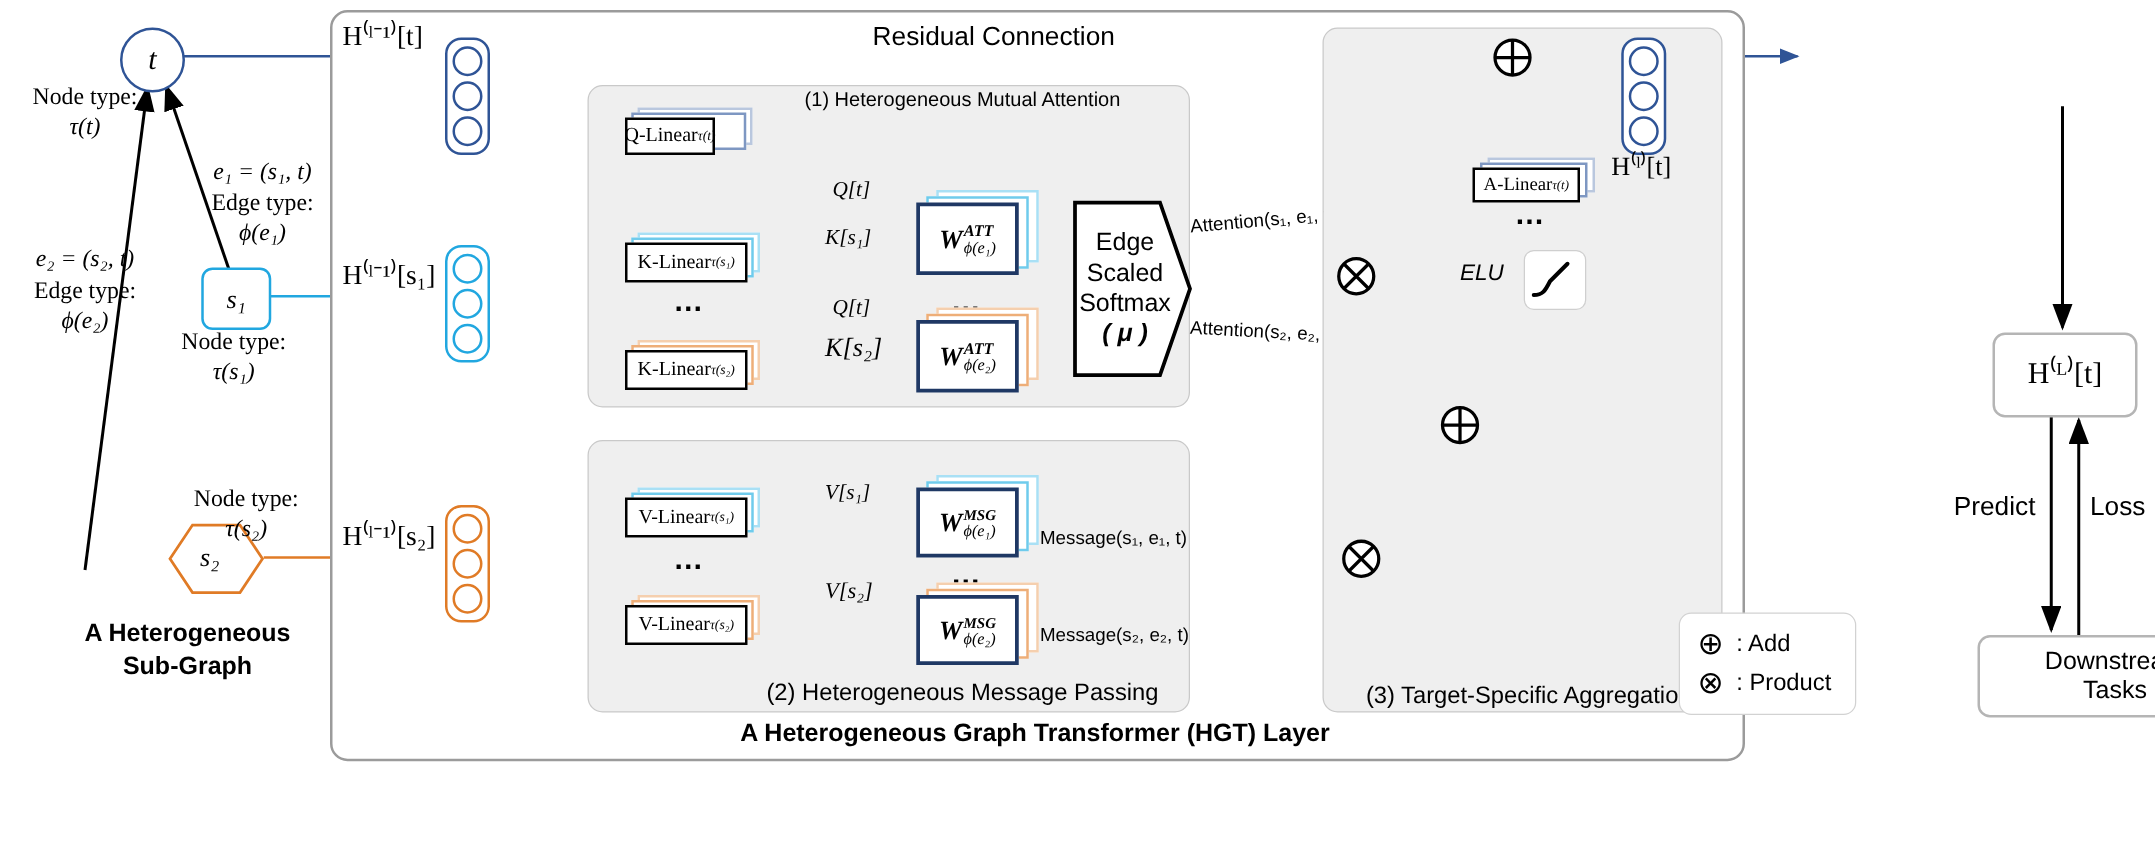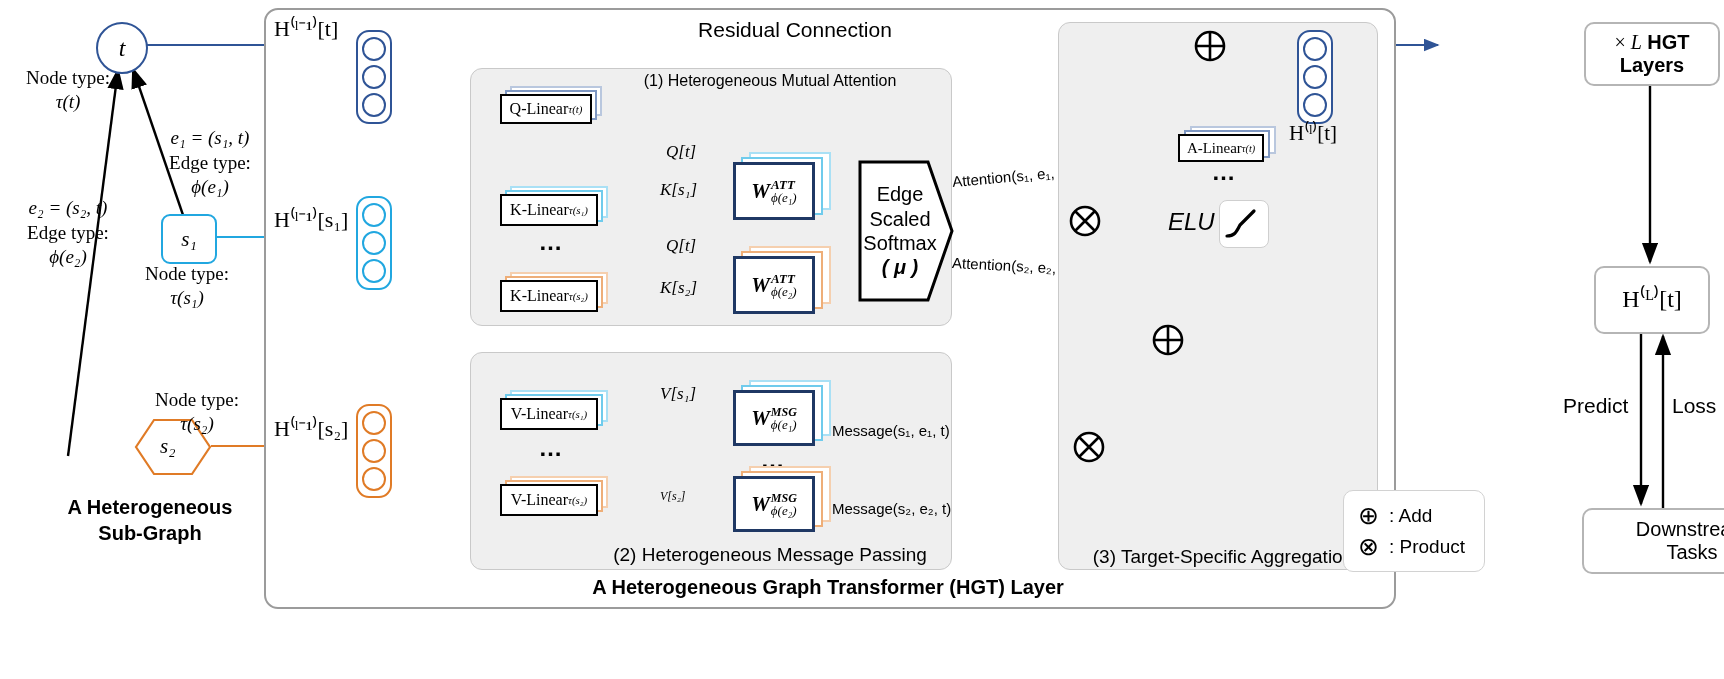--- a/index.html
+++ b/index.html
@@ -237,21 +237,21 @@
   </div>
 
   <div class="abs sans ctr" style="left:600px;top:18px;width:390px;font-size:21px;">Residual Connection</div>
 
   <div class="abs subpanel" style="left:470px;top:68px;width:480px;height:256px;"></div>
   <div class="abs sans ctr" style="left:600px;top:72px;width:340px;font-size:16px;">(1) Heterogeneous Mutual Attention</div>
 
   <div class="stack" style="left:500px;top:86px;">
     <div class="sh blue" style="left:10px;top:0px;width:92px;height:30px;"></div>
     <div class="sh blue2" style="left:5px;top:4px;width:92px;height:30px;"></div>
-    <div class="front blue" style="left:0px;top:8px;width:92px;height:30px;font-size:16px;">
+    <div class="front blue" style="left:0px;top:8px;width:72px;height:30px;font-size:16px;">
       <span>Q-Linear</span>
         <sub class="it">τ(t)</sub>
     </div>
   </div>
 
   <div class="stack" style="left:500px;top:186px;">
     <div class="sh cyan" style="left:10px;top:0px;width:98px;height:32px;"></div>
     <div class="sh cyan2" style="left:5px;top:4px;width:98px;height:32px;"></div>
     <div class="front cyan" style="left:0px;top:8px;width:98px;height:32px;font-size:16px;">
       <span>K-Linear</span>
@@ -266,21 +266,21 @@
     <div class="sh orange2" style="left:5px;top:4px;width:98px;height:32px;"></div>
     <div class="front orange" style="left:0px;top:8px;width:98px;height:32px;font-size:16px;">
       <span>K-Linear</span>
         <sub class="it">τ(s₂)</sub>
     </div>
   </div>
 
   <div class="abs serif it" style="left:666px;top:142px;font-size:17px;">Q[t]</div>
   <div class="abs serif it" style="left:660px;top:180px;font-size:17px;">K[s₁]</div>
   <div class="abs serif it" style="left:666px;top:236px;font-size:17px;">Q[t]</div>
-  <div class="abs serif it" style="left:660px;top:266px;font-size:17px;margin-top:12px;">K[s₂]</div>
+  <div class="abs serif it" style="left:660px;top:266px;font-size:21px;">K[s₂]</div>
 
   <div class="stack wbox" style="left:733px;top:152px;">
     <div class="sh cyan" style="left:16px;top:0px;width:82px;height:58px;"></div>
     <div class="sh cyan2" style="left:8px;top:5px;width:82px;height:58px;"></div>
     <div class="front" style="left:0px;top:10px;width:82px;height:58px;">
       <span style="font-size:21px;font-weight:bold;font-style:italic;">W</span>
       <span style="display:inline-block;line-height:1;margin-left:1px;">
         <sup style="display:block;font-size:13px;font-style:italic;font-weight:bold;">ATT</sup>
         <sub style="display:block;font-size:13px;font-style:italic;">ϕ(e₁)</sub>
       </span>
@@ -331,21 +331,21 @@
   <div class="stack" style="left:500px;top:476px;">
     <div class="sh orange" style="left:10px;top:0px;width:98px;height:32px;"></div>
     <div class="sh orange2" style="left:5px;top:4px;width:98px;height:32px;"></div>
     <div class="front orange" style="left:0px;top:8px;width:98px;height:32px;font-size:16px;">
       <span>V-Linear</span>
         <sub class="it">τ(s₂)</sub>
     </div>
   </div>
 
   <div class="abs serif it" style="left:660px;top:384px;font-size:17px;">V[s₁]</div>
-  <div class="abs serif it" style="left:660px;top:489px;font-size:12px;font-style:italic;">V[s₂]</div>
+  <div class="abs serif it" style="left:660px;top:462px;font-size:18px;font-style:italic;">V[s₂]</div>
 
   <div class="stack wbox" style="left:733px;top:380px;">
     <div class="sh cyan" style="left:16px;top:0px;width:82px;height:56px;"></div>
     <div class="sh cyan2" style="left:8px;top:5px;width:82px;height:56px;"></div>
     <div class="front" style="left:0px;top:10px;width:82px;height:56px;">
       <span style="font-size:21px;font-weight:bold;font-style:italic;">W</span>
       <span style="display:inline-block;line-height:1;margin-left:1px;">
         <sup style="display:block;font-size:12px;font-style:italic;font-weight:bold;">MSG</sup>
         <sub style="display:block;font-size:13px;font-style:italic;">ϕ(e₁)</sub>
       </span>
@@ -381,21 +381,21 @@
     <div class="sh blue" style="left:12px;top:0px;width:86px;height:28px;"></div>
     <div class="sh blue2" style="left:6px;top:4px;width:86px;height:28px;"></div>
     <div class="front blue" style="left:0px;top:8px;width:86px;height:28px;font-size:15px;">
       <span>A-Linear</span>
         <sub class="it">τ(t)</sub>
     </div>
   </div>
 
   <div class="abs sans ctr" style="left:1182px;top:158px;width:86px;font-size:24px;font-weight:bold;letter-spacing:3px;">…</div>
 
-  <div class="abs sans it" style="left:1168px;top:208px;font-size:24px;">ELU</div>
+  <div class="abs sans it" style="left:1168px;top:208px;font-size:18px;">ELU</div>
   <div class="elu-box" style="left:1219px;top:200px;width:48px;height:46px;">
     <svg width="48" height="46" viewBox="0 0 48 46">
       <path d="M7,35 C14,35 16,32 20,24 L34,10" fill="none" stroke="#000" stroke-width="3.2" stroke-linecap="round"></path>
     </svg>
   </div>
 
   <svg class="opc" style="left:1152px;top:324px;" width="32" height="32" viewBox="0 0 32 32">
     <circle cx="16" cy="16" r="14" fill="#fff" stroke="#000" stroke-width="2.6"></circle>
     <path d="M2,16 H30 M16,2 V30" stroke="#000" stroke-width="2.6"></path>
   </svg>
@@ -421,26 +421,20 @@
     <div class="row">
       <span style="font-size:25px;line-height:1;">⊕</span>
       <span>: Add</span>
     </div>
     <div class="row">
       <span style="font-size:25px;line-height:1;">⊗</span>
       <span>: Product</span>
     </div>
   </div>
 
-  <div class="abs rbox" style="left:1584px;top:22px;width:132px;height:60px;font-size:20px;">
-    <div>
-      <span class="serif">× </span><span class="serif it">L</span><span style="font-weight:bold;"> HGT</span>
-      <div style="font-weight:bold;">Layers</div>
-    </div>
-  </div>
 
   <div class="abs rbox" style="left:1594px;top:266px;width:112px;height:64px;">
     <span class="serif" style="font-size:24px;">H⁽ᴸ⁾[t]</span>
   </div>
 
   <div class="abs sans" style="left:1563px;top:394px;font-size:21px;">Predict</div>
   <div class="abs sans" style="left:1672px;top:394px;font-size:21px;">Loss</div>
 
   <div class="abs rbox" style="left:1582px;top:508px;width:136px;height:62px;font-size:20px;padding-left:40px;">
     <div>

